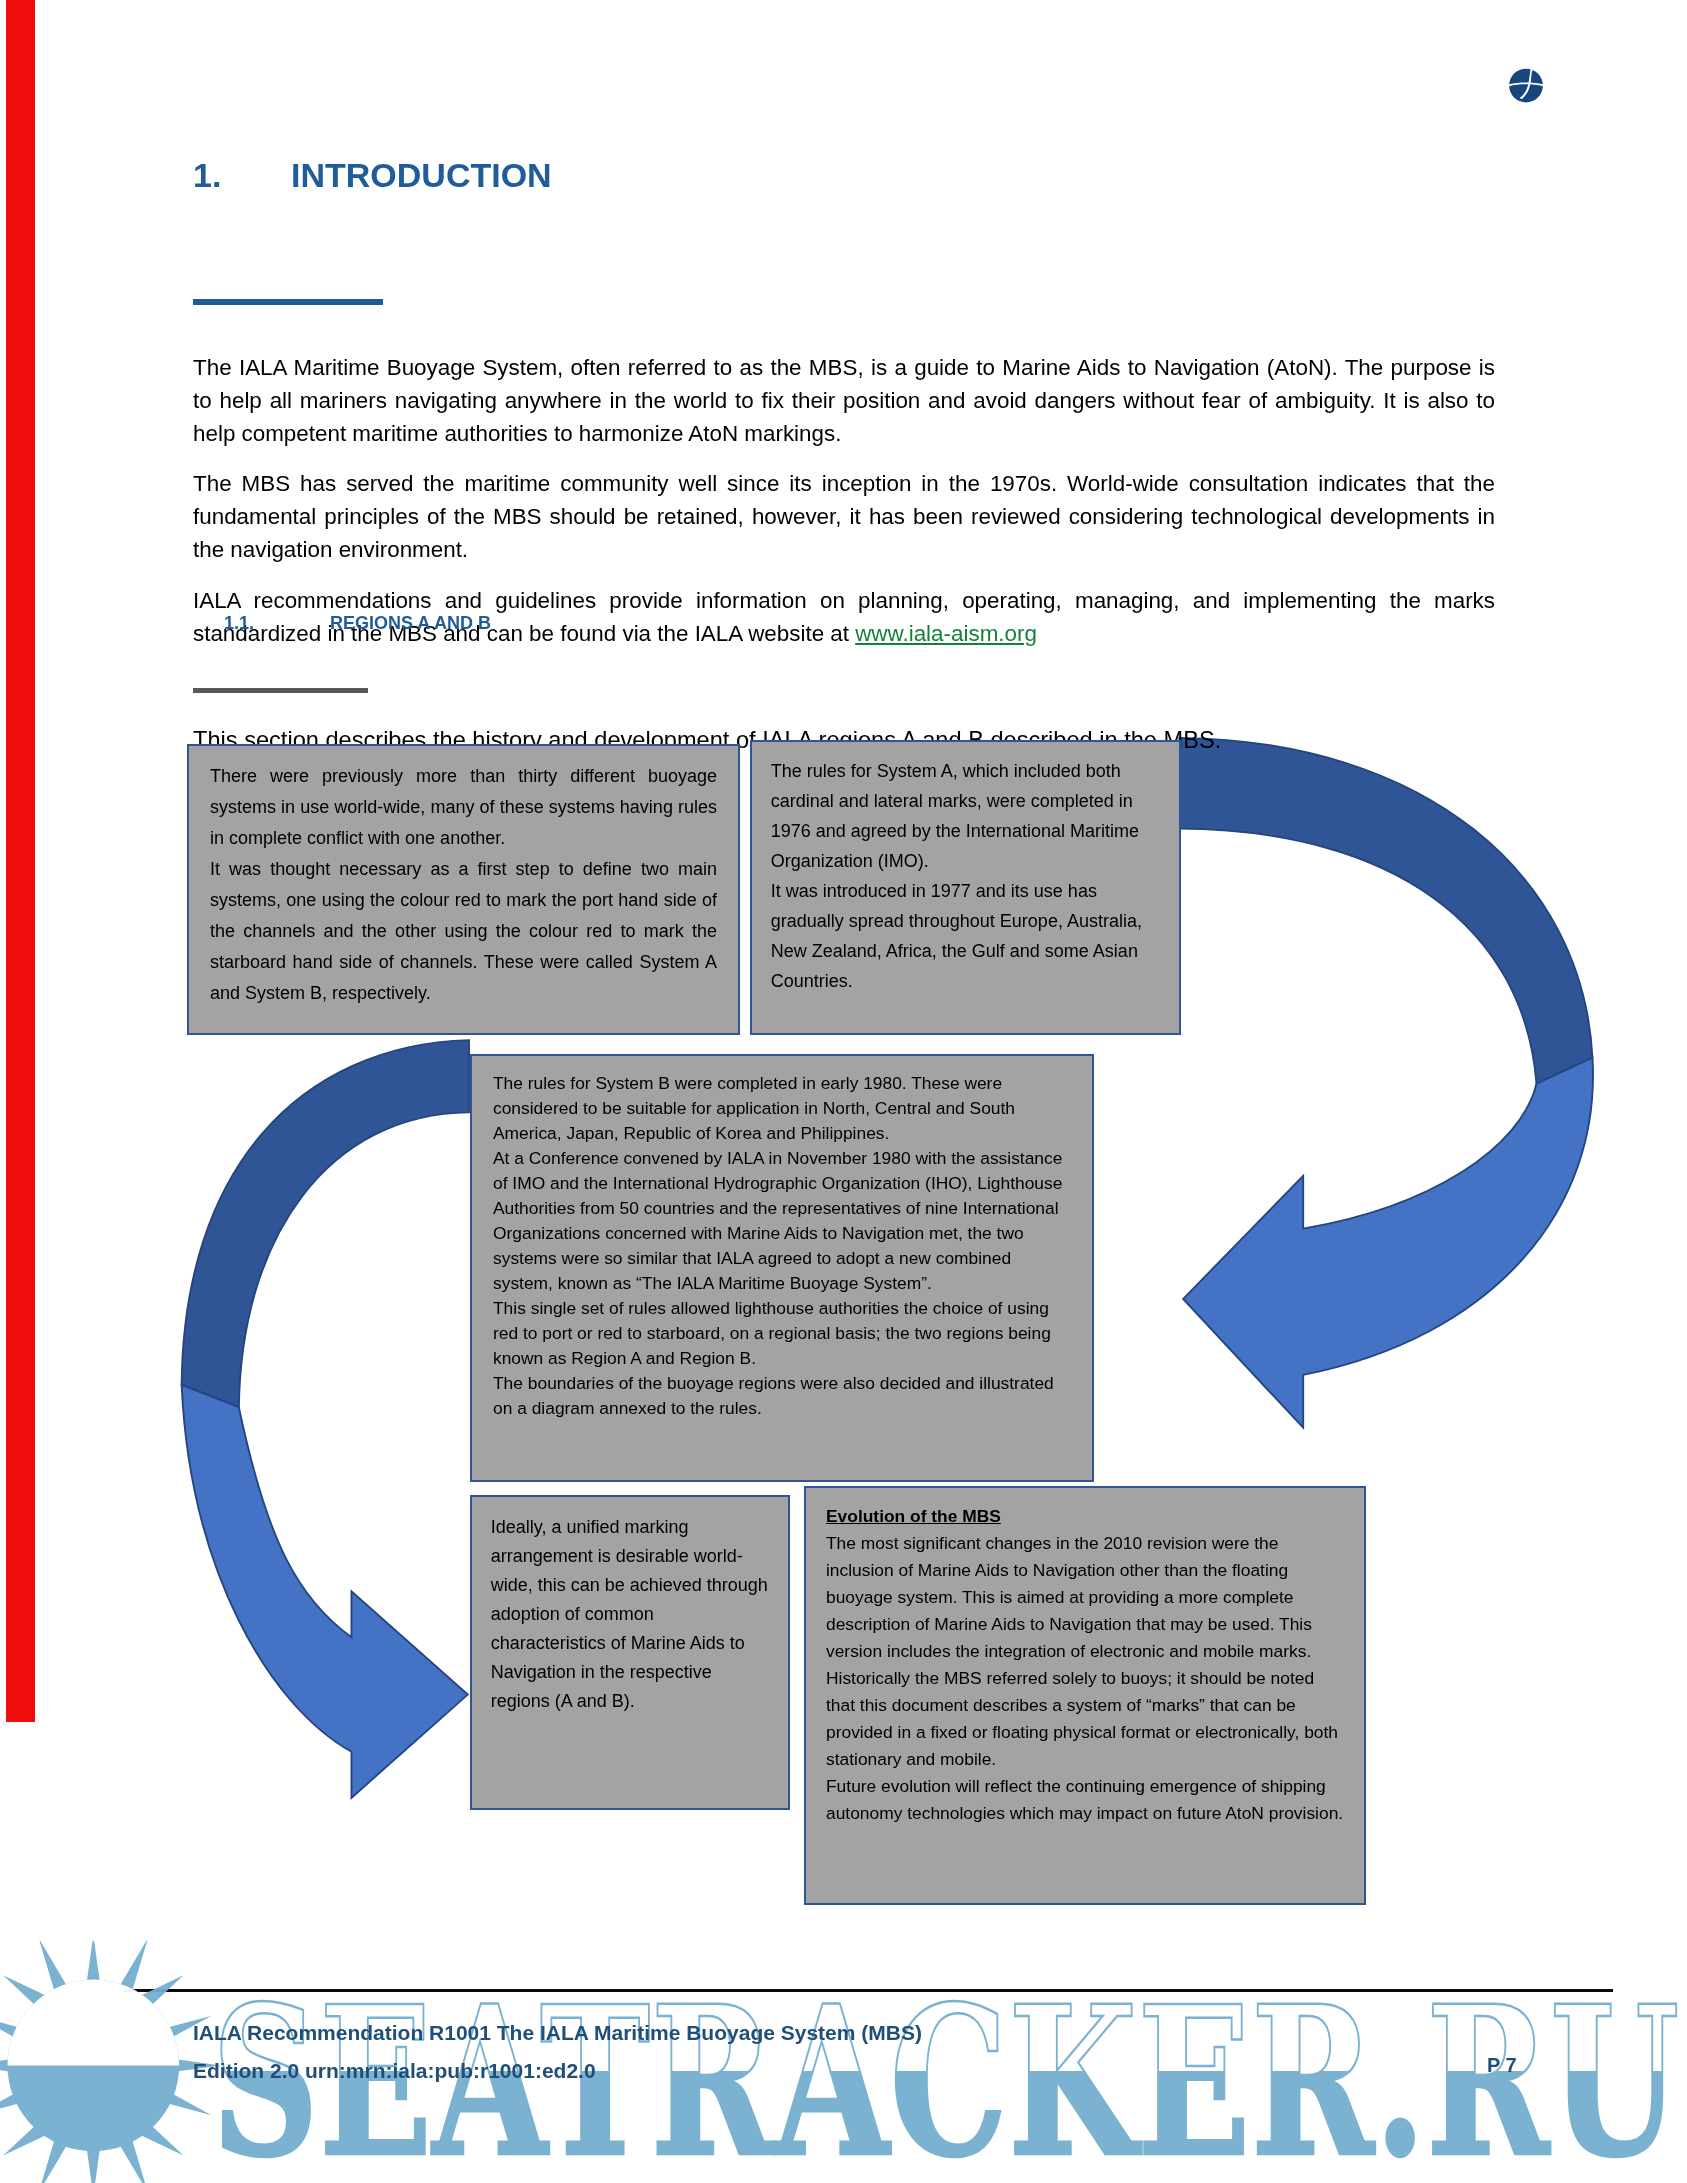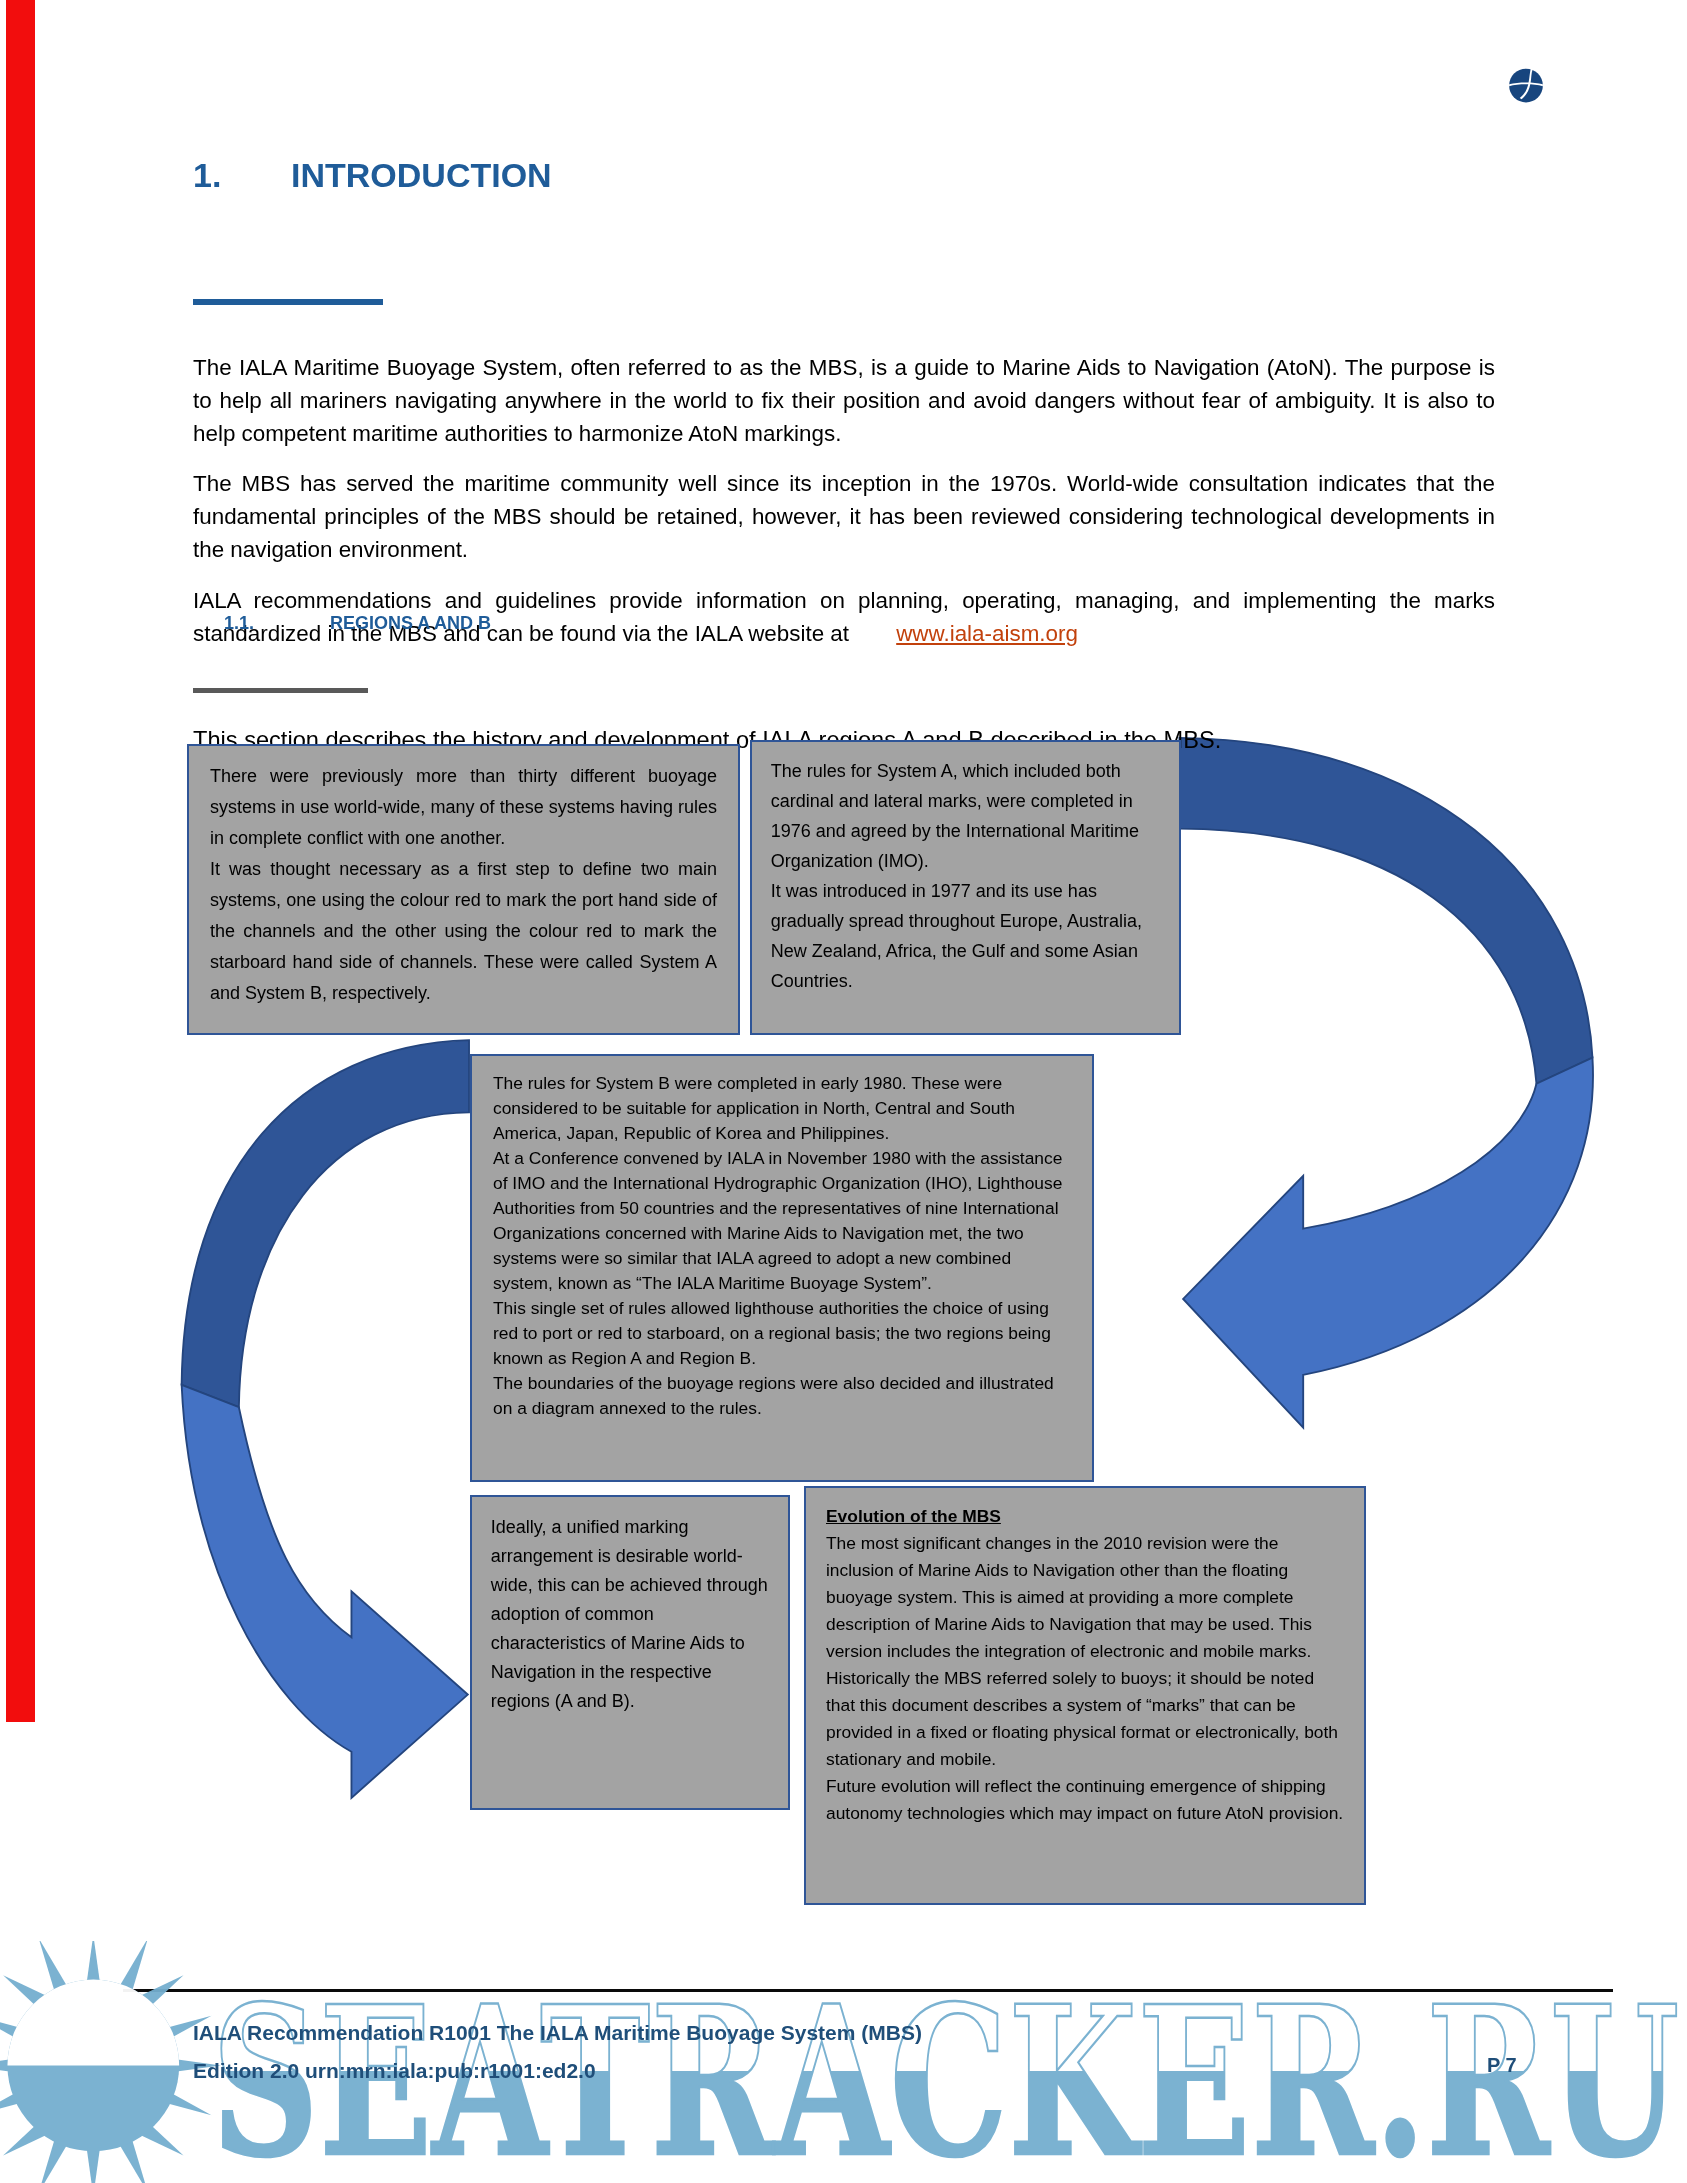--- a/index.html
+++ b/index.html
@@ -12,21 +12,21 @@
   .h1{left:193px;top:156px;font-size:34px;font-weight:bold;color:#1F5C99;letter-spacing:0px;z-index:2;}
   .h1 .num{display:inline-block;width:98px;}
   .h2{left:193px;top:613px;font-size:18px;font-weight:bold;color:#1F5C99;z-index:2;margin-left:31px;}
   .h2 .num{display:inline-block;width:106px;}
   .rule-blue{left:193px;top:299px;width:190px;height:5.6px;background:#1F5C99;z-index:2;}
   .rule-gray{left:193px;top:688px;width:175px;height:5px;background:#595959;z-index:2;}
   
   .para{left:193px;width:1302px;font-size:22.4px;line-height:33px;text-align:justify;color:#000;z-index:2;}
   .p1{top:329px;} .p2{top:445px;} .p3{top:562px;}
   .lead{left:193px;top:703px;width:1369px;font-size:23.6px;color:#000;z-index:2;}
-  a.weblink{color:#c2410c;text-decoration:underline;margin-left:41px;}
+  a.weblink{color:#15803d;text-decoration:underline;}
   
   .tbox{background:#a3a3a3;border:2.5px solid #2F5597;z-index:2;box-sizing:border-box;color:#000;}
   .box1{left:187px;top:744px;width:553px;height:291px;padding:15px 21px;font-size:18px;line-height:31px;text-align:justify;}
   .box2{left:750px;top:740px;width:431px;height:295px;padding:13.7px 18.7px;font-size:18px;line-height:30px;}
   .box3{left:470px;top:1054px;width:624px;height:428px;padding:15px 21px;font-size:17.4px;line-height:25px;}
   .box4{left:470px;top:1495px;width:320px;height:315px;padding:16px 18.7px;font-size:18px;line-height:29px;}
   .box5{left:804px;top:1486px;width:562px;height:419px;padding:15px 20px;font-size:17.4px;line-height:27px;}
   .tbox p{margin:0;}
   .boxtitle{font-weight:bold;text-decoration:underline;}
   

